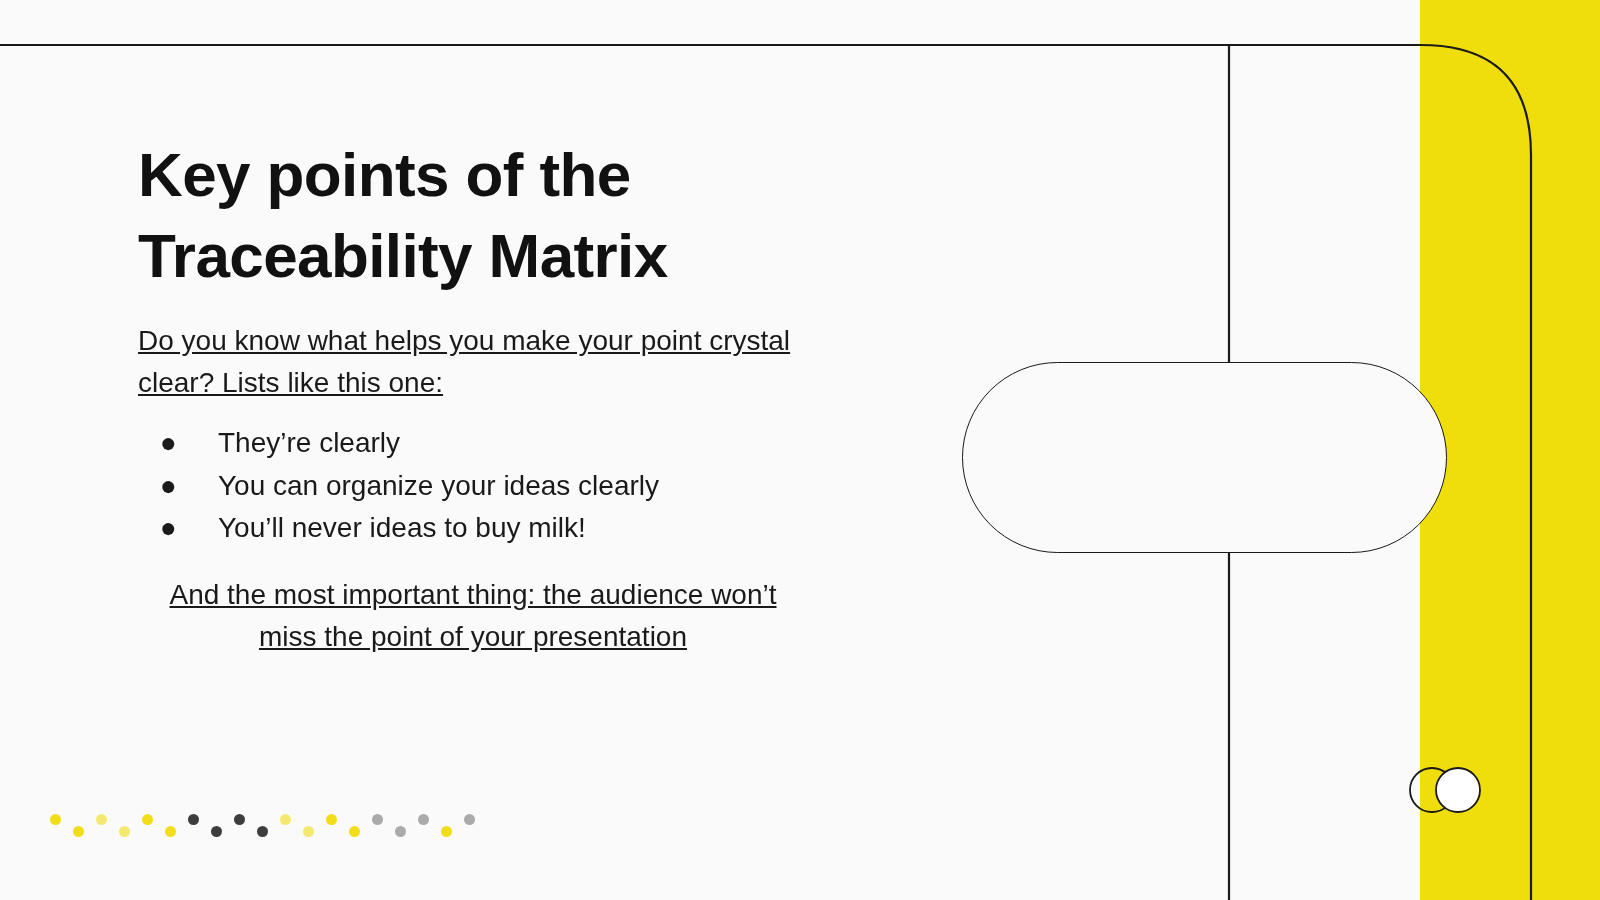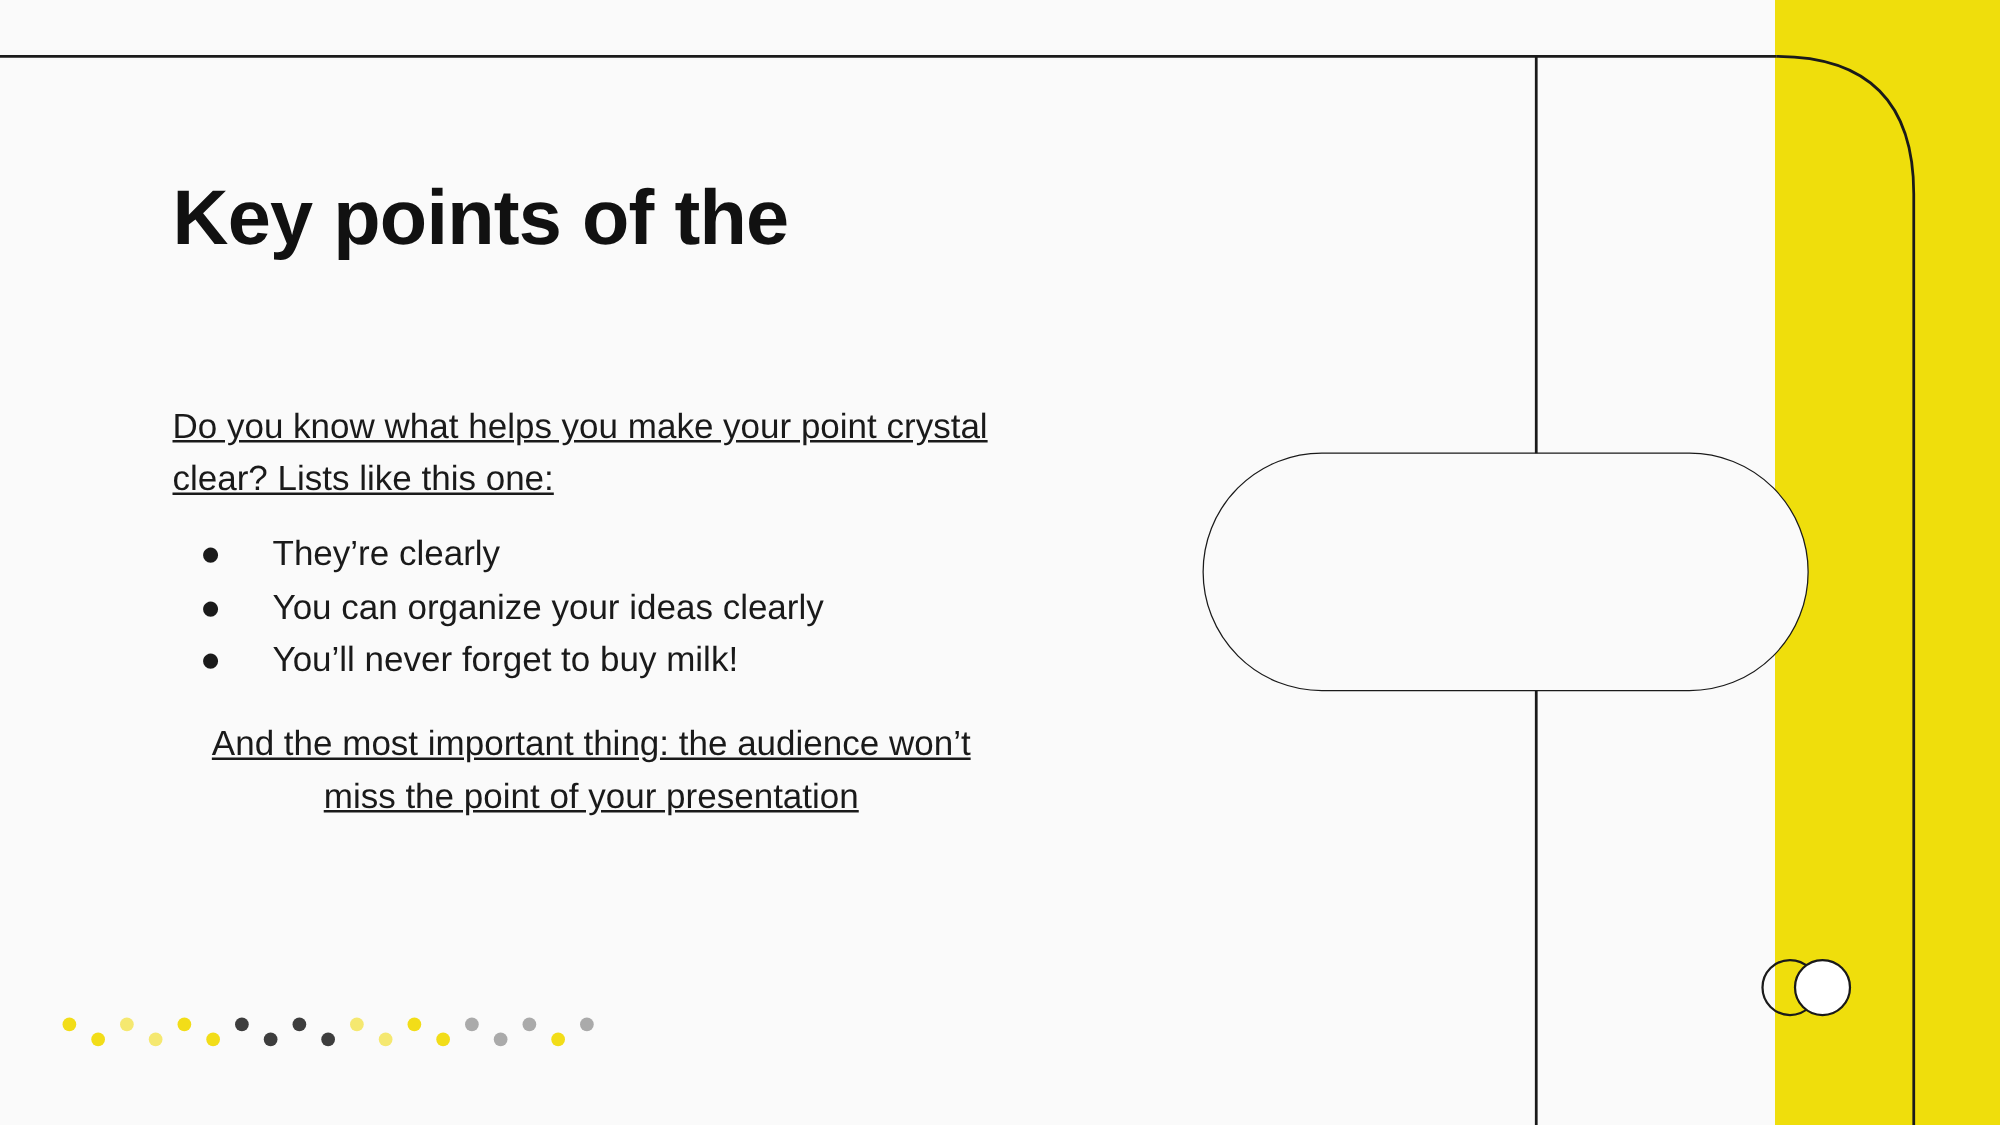--- a/index.html
+++ b/index.html
@@ -152,25 +152,26 @@
         <span class="dot" style="left: 207px; top: 18px; background: rgb(61, 61, 61);"></span>
         <span class="dot" style="left: 253px; top: 18px; background: rgb(245, 232, 112);"></span>
         <span class="dot" style="left: 299px; top: 18px; background: rgb(242, 221, 24);"></span>
         <span class="dot" style="left: 345px; top: 18px; background: rgb(170, 170, 170);"></span>
         <span class="dot" style="left: 391px; top: 18px; background: rgb(242, 221, 24);"></span>
       </div>
   </div>
 
   <h1 class="title">
     <span>Key points of the</span><br>
+    <span>Traceability Matrix</span>
   </h1>
 
   <div class="body-block">
     <p class="para">Do you know what helps you make your point crystal clear? Lists like this one:</p>
     <ul class="bullets" id="bullet-list">
         <li><span class="bullet-mark">●</span><span>They’re clearly</span></li>
         <li><span class="bullet-mark">●</span><span>You can organize your ideas clearly</span></li>
-        <li><span class="bullet-mark">●</span><span>You’ll never forget to buy milk!</span></li>
+        <li><span class="bullet-mark">●</span><span>You’ll never ideas to buy milk!</span></li>
       </ul>
     <p class="para para-last">And the most important thing: the audience won’t miss the point of your presentation</p>
   </div>
 
 </div>
 
 </body></html>

